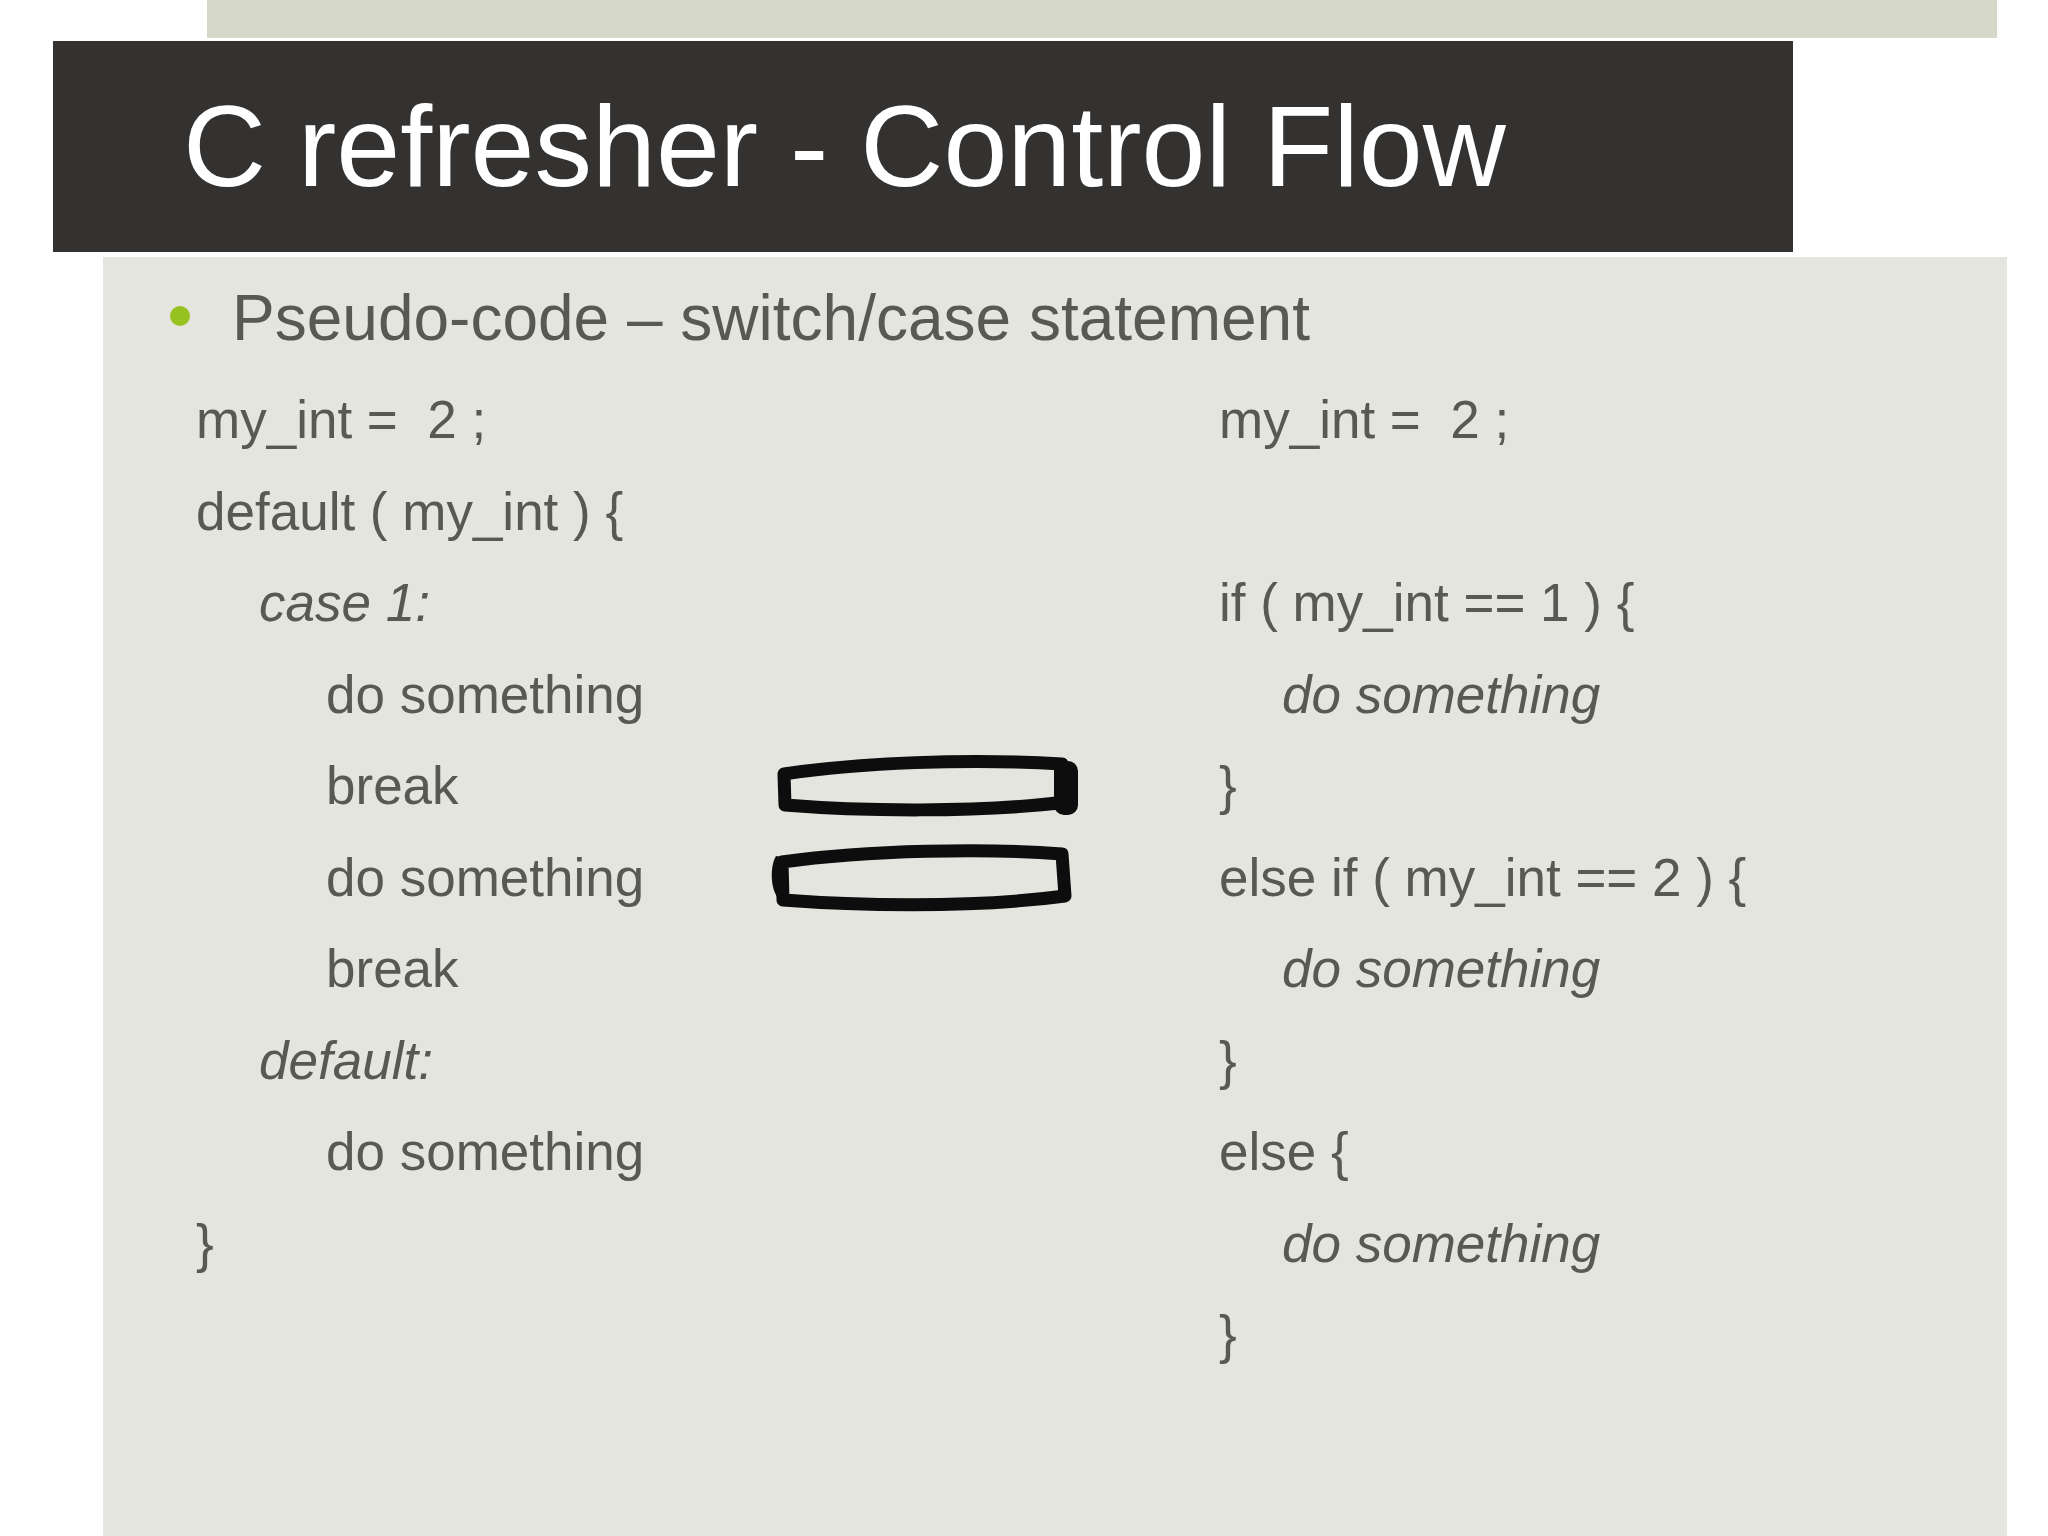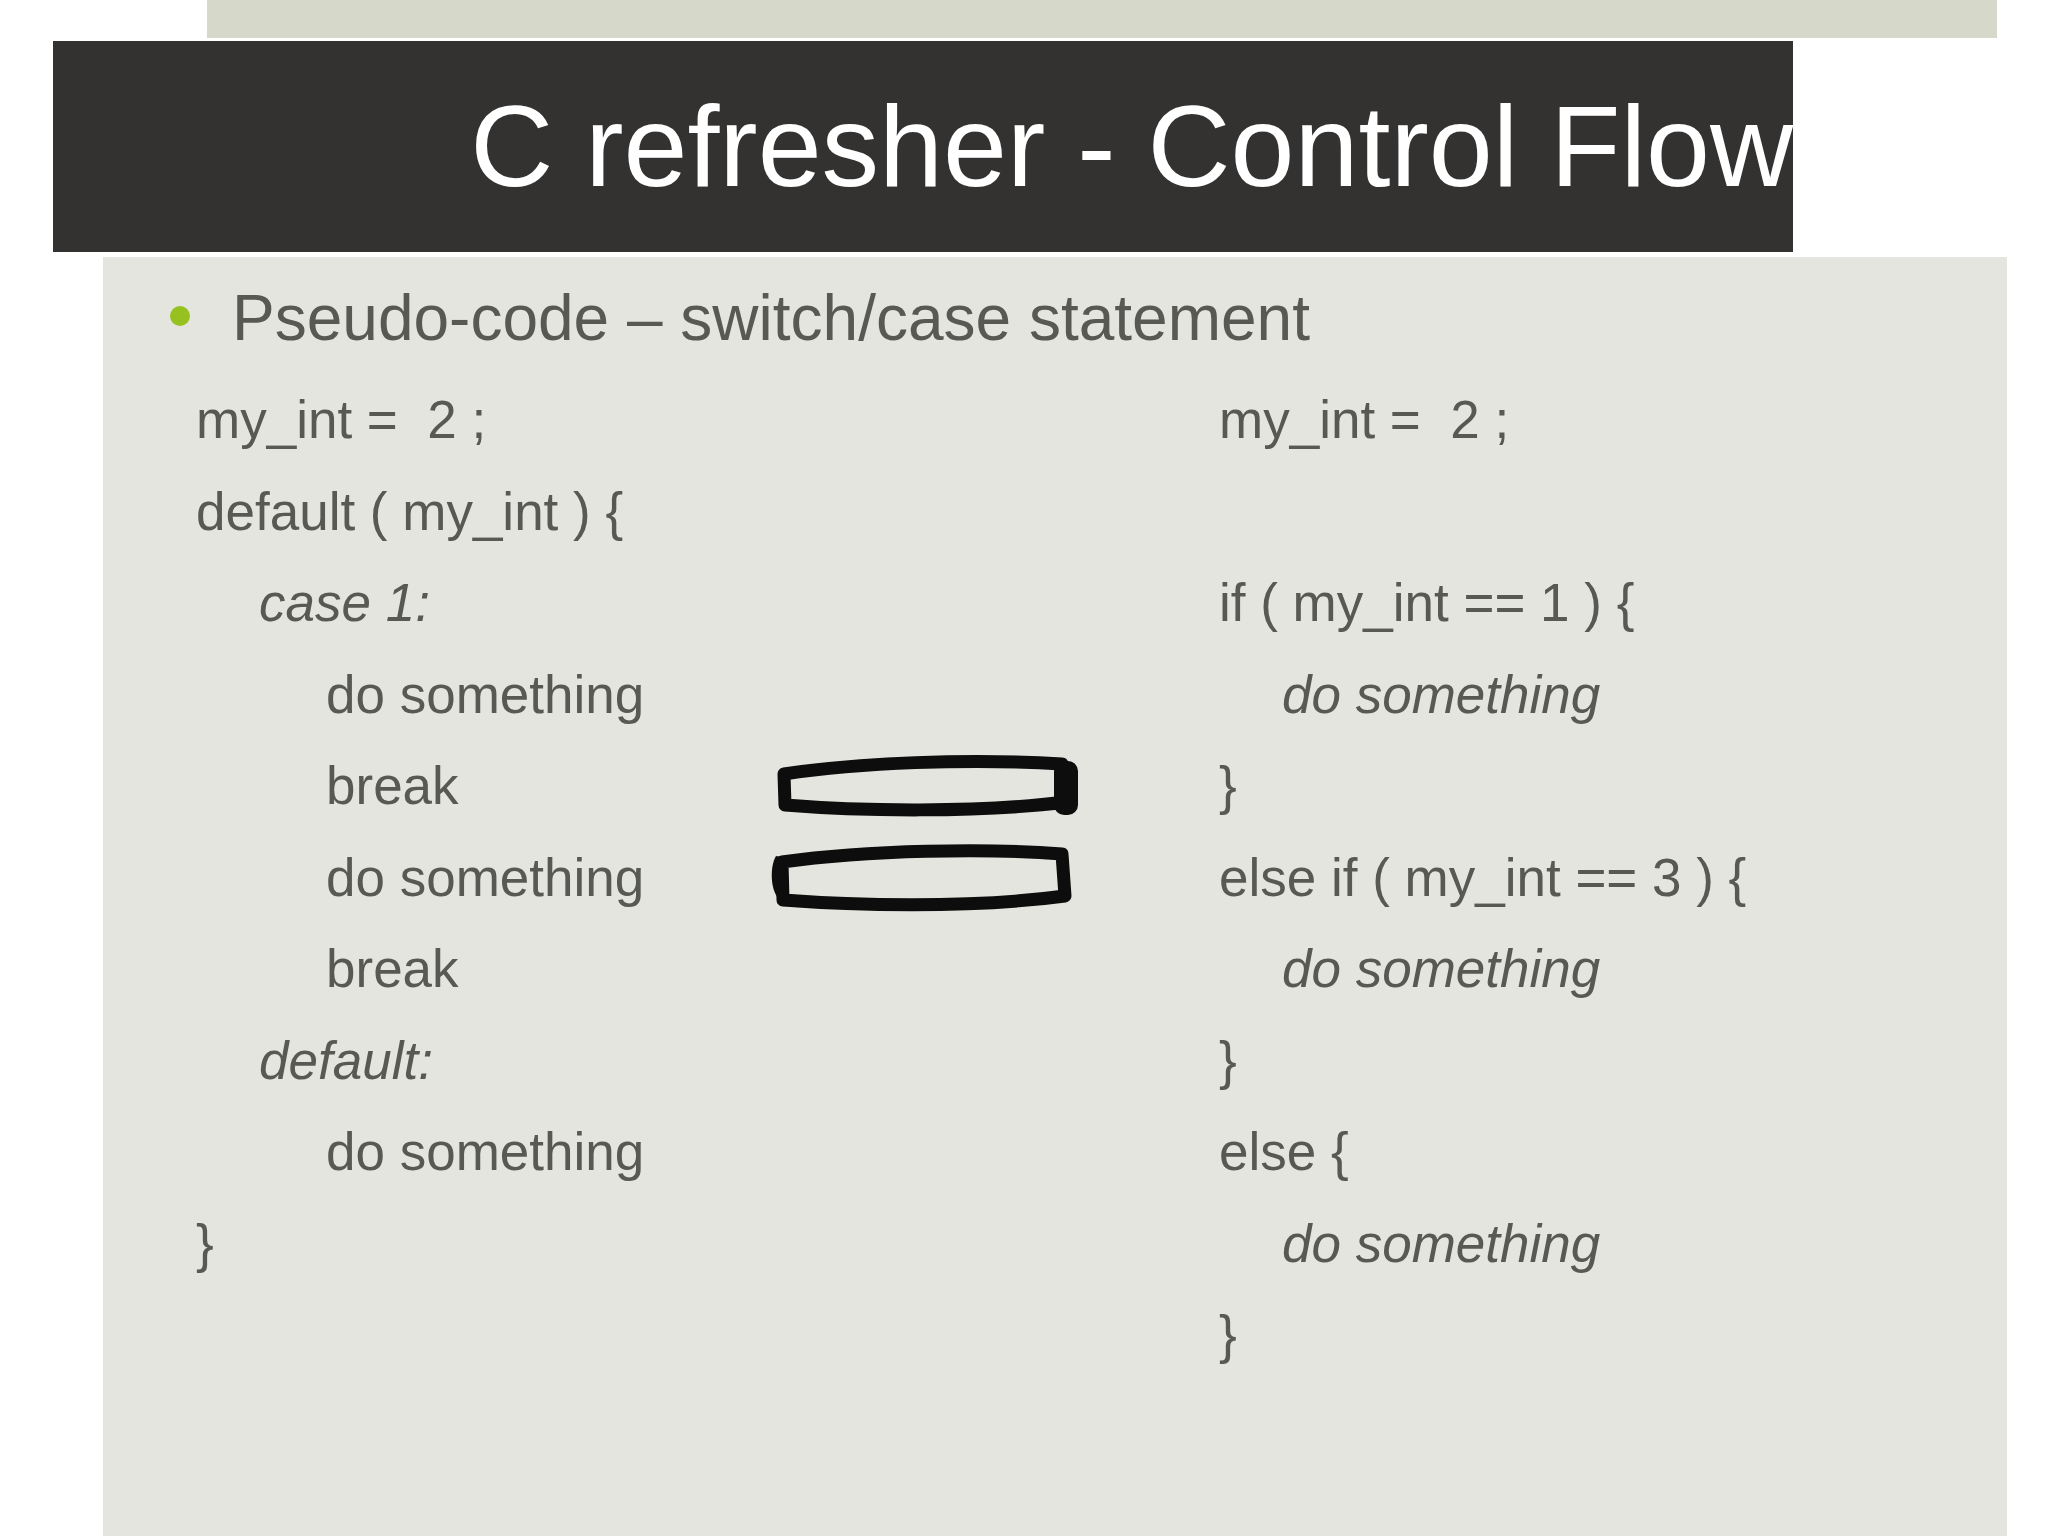--- a/index.html
+++ b/index.html
@@ -18,21 +18,21 @@
   .title-bar {
     position: absolute;
     left: 53px; top: 41px; width: 1740px; height: 211px;
     background: var(--title-bar, #333231);
   }
   .title-text {
     width: 100%; height: 211px;
     line-height: 211px;
     padding-left: 130px;
     box-sizing: border-box;
-    text-align: right;
+    text-align: left;
     font-size: 115px;
     color: var(--title-text, #ffffff);
     white-space: pre;
   }
   .content-area {
     position: absolute;
     left: 103px; top: 257px; width: 1904px; height: 1279px;
     background: var(--content-bg, #e4e5df);
   }
   .bullet-dot {
@@ -95,21 +95,21 @@
     <div class="code-line ind-2">do something</div>
     <div class="code-line ind-0">}</div>
   </div>
 
 <div class="code-col right" id="right-code">
     <div class="code-line ind-0">my_int =  2 ;</div>
     <div class="code-line ind-0"></div>
     <div class="code-line ind-0">if ( my_int == 1 ) {</div>
     <div class="code-line ind-1">do something</div>
     <div class="code-line ind-0">}</div>
-    <div class="code-line ind-0">else if ( my_int == 3 ) {</div>
+    <div class="code-line ind-0">else if ( my_int == 2 ) {</div>
     <div class="code-line ind-1">do something</div>
     <div class="code-line ind-0">}</div>
     <div class="code-line ind-0">else {</div>
     <div class="code-line ind-1">do something</div>
     <div class="code-line ind-0">}</div>
   </div>
 
 <svg class="equals-drawing" viewBox="0 0 320 172" xmlns="http://www.w3.org/2000/svg">
 
   <path d="M16,26 C90,15 200,10 294,16 L298,54 C210,65 90,63 17,57 Z" fill="none" stroke="var(--equals-ink, #0d0d0d)" stroke-width="13" stroke-linejoin="round" stroke-linecap="round"></path>

